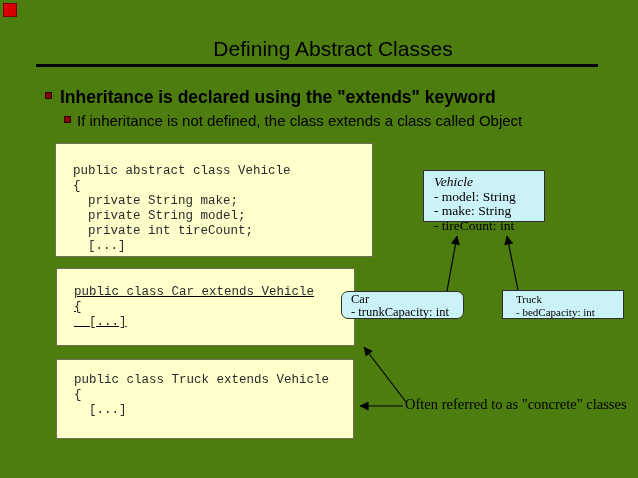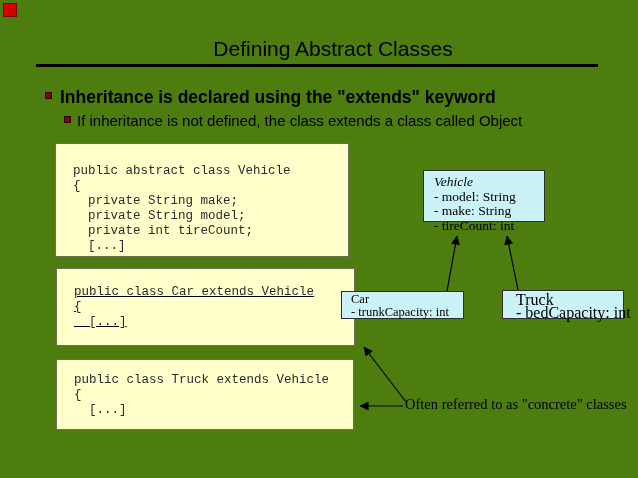--- a/index.html
+++ b/index.html
@@ -27,37 +27,37 @@
   .b2 { left:77px; top:112px; font-size:15px;  line-height:18px; }
 
   .code-box {
     position:absolute; background:var(--code_box_bg,#FFFFCC);
     border:1px solid #6e6e55; box-sizing:border-box;
   }
   .code-line {
     font-family:"Liberation Mono","DejaVu Sans Mono",monospace;
     font-size:12.5px; line-height:15px; color:#2b2b2b; white-space:pre;
   }
-  .box-vehicle { left:55px; top:143px; width:294px; height:114px; padding:20px 0 0 17px; }
+  .box-vehicle { left:55px; top:143px; width:318px; height:114px; padding:20px 0 0 17px; }
   .box-car     { left:56px; top:268px; width:299px; height:78px;  padding:16px 0 0 17px;text-decoration:underline; }
-  .box-truck   { left:56px; top:359px; width:298px; height:71px;  padding:13px 0 0 17px; }
+  .box-truck   { left:56px; top:359px; width:298px; height:80px;  padding:13px 0 0 17px; }
 
   .overlay { position:absolute; left:0; top:0; width:638px; height:478px; pointer-events:none; }
 
   .uml-box {
     position:absolute; background:var(--uml_box_bg,#CBF2F7);
     border:1px solid #2e2e2e; box-sizing:border-box;
     font-family:"Liberation Serif", serif; color:#000; white-space:nowrap;
   }
   .uml-vehicle { left:423px; top:170px; width:122px; height:52px; padding:4px 0 0 10px;
                  font-size:13.5px; line-height:14.5px; }
   .uml-car     { left:341px; top:291px; width:123px; height:28px; padding:1px 0 0 9px;
-                 font-size:12.5px; line-height:13px; }
+                 font-size:12.5px; line-height:13px;border-radius:7px; }
   .uml-truck   { left:502px; top:290px; width:122px; height:29px; padding:2px 0 0 13px;
-                 font-size:16px; line-height:13px; }
+                 font-size:11px; line-height:13px; }
   .uml-name-italic { font-style:italic; }
 
   .annotation {
     position:absolute; left:405px; top:397px; white-space:nowrap;
     font-family:"Liberation Serif", serif; font-size:14.5px; line-height:15px; color:#000;
   }
 </style>
 </head>
 <body>
 

